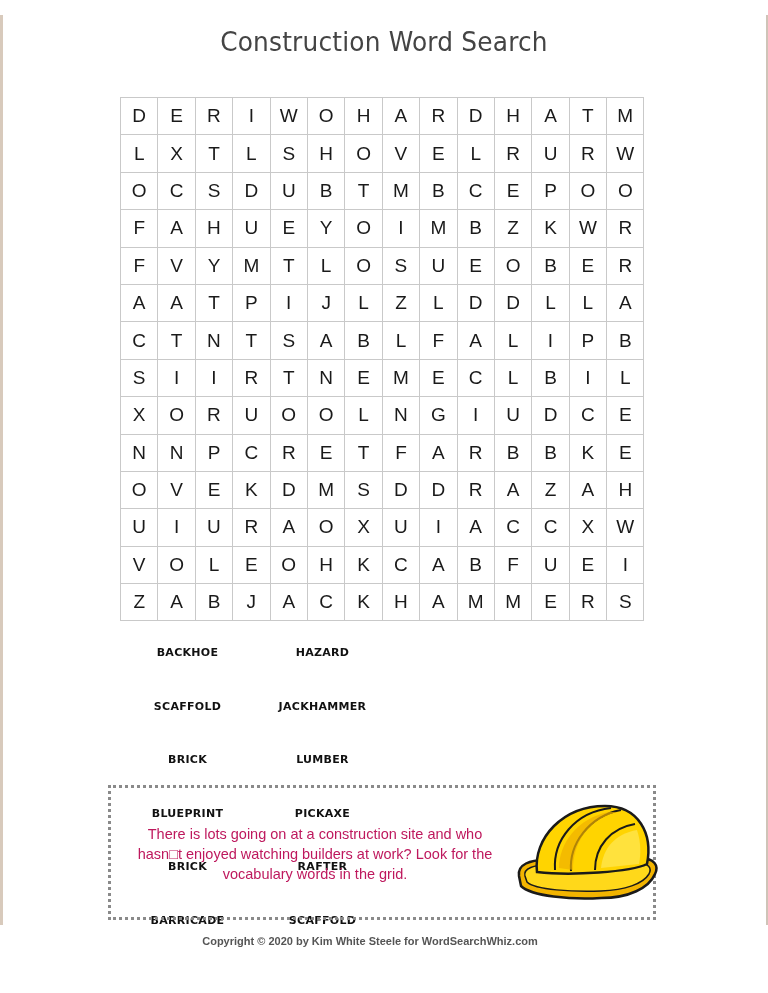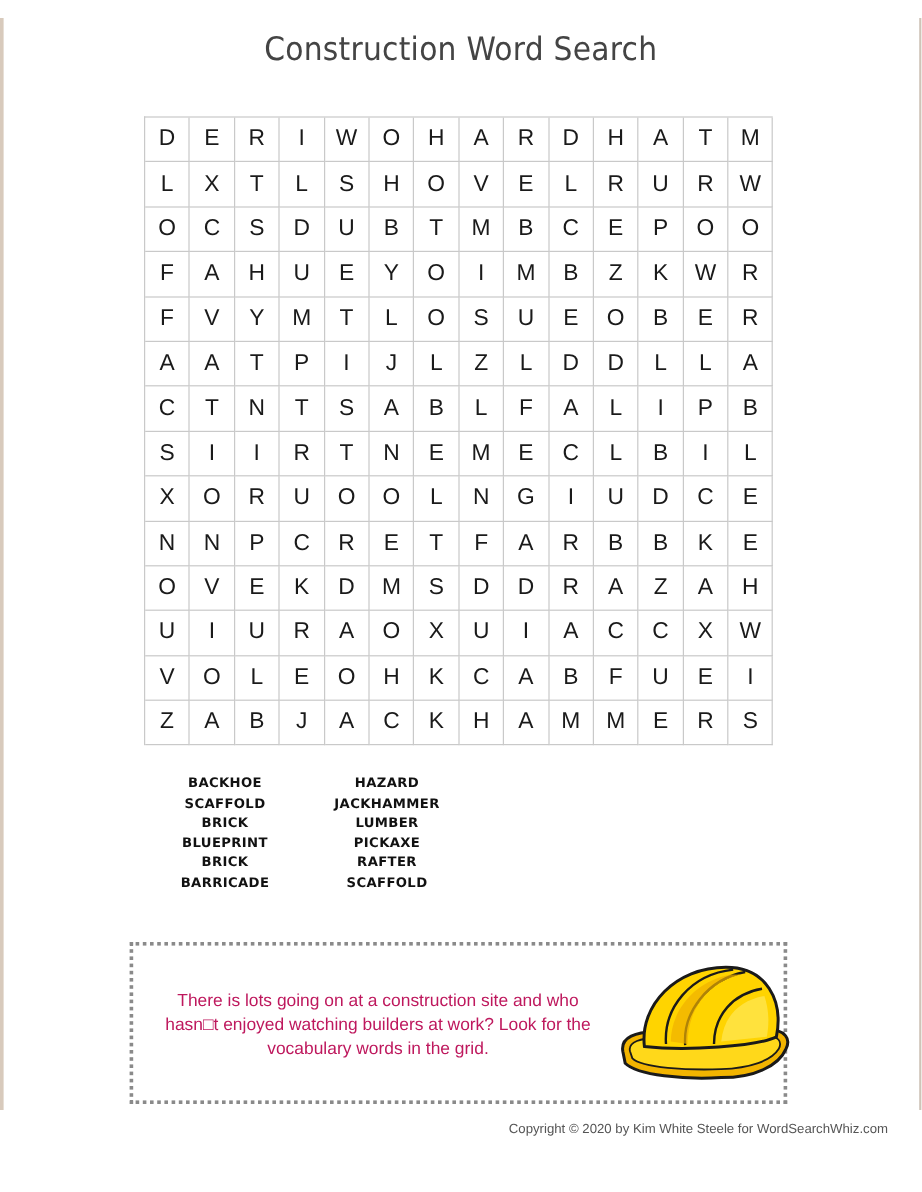--- a/index.html
+++ b/index.html
@@ -3,26 +3,26 @@
 <meta charset="utf-8">
 <style>
   html, body { margin:0; padding:0; background:#ffffff; }
   body { width:768px; height:993px; position:relative; overflow:hidden; font-family:"Liberation Sans", sans-serif; color:#222; }
   .page-border-left { position:absolute; left:0; top:15px; width:3px; height:910px; background:#d8cabc; }
   .page-border-right { position:absolute; left:766px; top:15px; width:2px; height:910px; background:#cfc4b8; }
   .title { position:absolute; top:26px; left:0; width:768px; text-align:center; font-family:"DejaVu Sans", sans-serif; font-size:27px; color:#444; letter-spacing:0.2px; transform:scaleX(0.92); }
   .grid { position:absolute; left:120px; top:97px; display:grid; grid-template-columns:repeat(14, 37.4px); grid-template-rows:repeat(14, 37.4px); border-top:1.5px solid #c9c9c9; border-left:1.5px solid #c9c9c9; }
   .cell { border-right:1.5px solid #c9c9c9; border-bottom:1.5px solid #c9c9c9; display:flex; align-items:center; justify-content:center; font-family:"Liberation Sans", sans-serif; font-size:19px; color:#1a1a1a; box-sizing:border-box; }
   .words { position:absolute; top:645px; left:120px; width:540px; display:grid; grid-template-columns:repeat(4, 135px); row-gap:3px; }
-  .wcol { display:flex; flex-direction:column; align-items:center; }
+  .wcol { display:flex; flex-direction:column; align-items:center;gap:37px; }
   .word { font-family:"DejaVu Sans", sans-serif; font-weight:bold; font-size:11px; line-height:16.6px; letter-spacing:0.3px; color:#111; }
   .info-box { position:absolute; left:108px; top:785px; width:548px; height:135px; border:3px dotted #8a8a8a; box-sizing:border-box; }
   .info-text { position:absolute; left:20px; top:36px; width:368px; text-align:center; font-family:"Liberation Sans", sans-serif; font-size:14.5px; line-height:20px; color:#be185d; }
   .hat { position:absolute; left:400px; top:10px; width:150px; height:110px; }
-  .copyright { position:absolute; top:935px; left:0; width:740px; text-align:right; font-family:"Liberation Sans", sans-serif; font-size:11px; color:#555; }
+  .copyright { position:absolute; top:935px; left:0; width:740px; text-align:center; font-family:"Liberation Sans", sans-serif; font-size:11px; color:#555;font-weight:bold; }
 </style>
 </head>
 <body>
 
 <div class="page-border-left"></div>
 <div class="page-border-right"></div>
 
 <div class="title">Construction Word Search</div>
 
 <div class="grid" id="grid">

